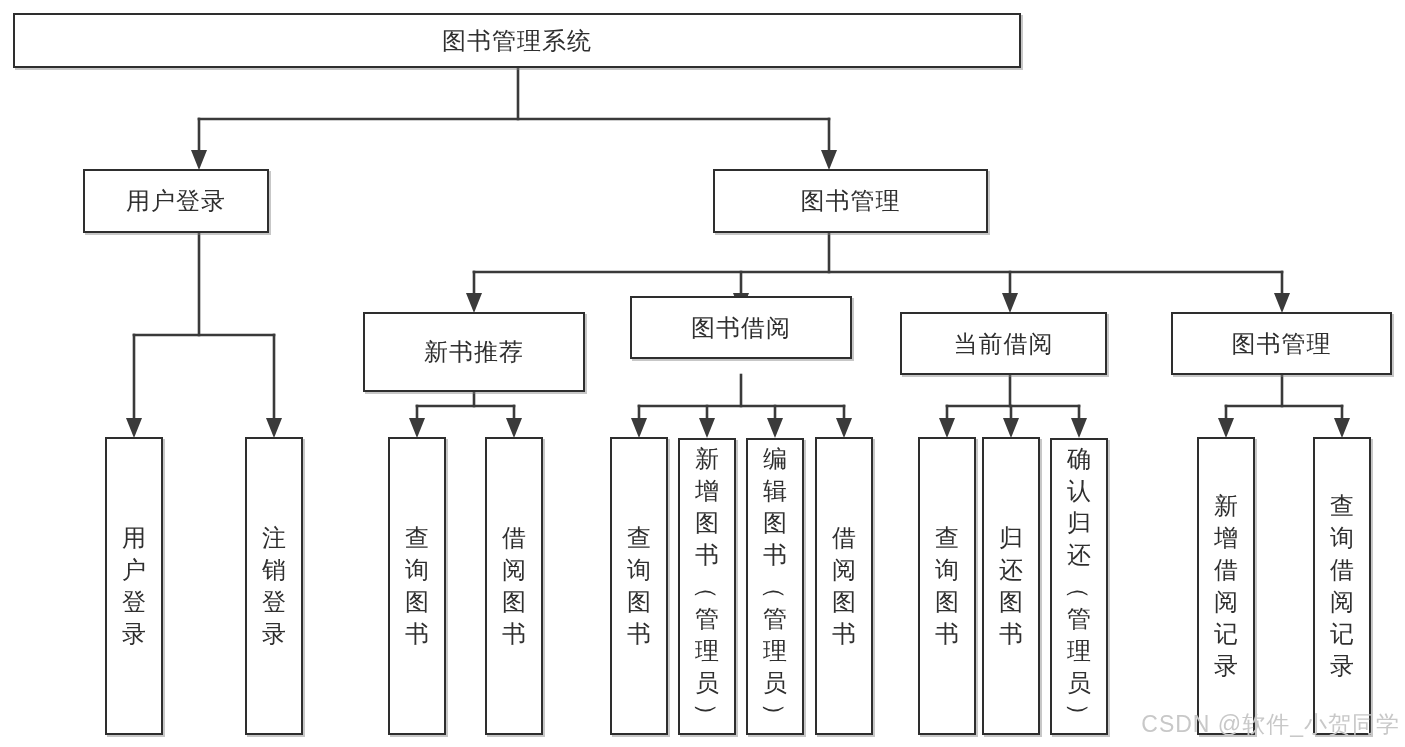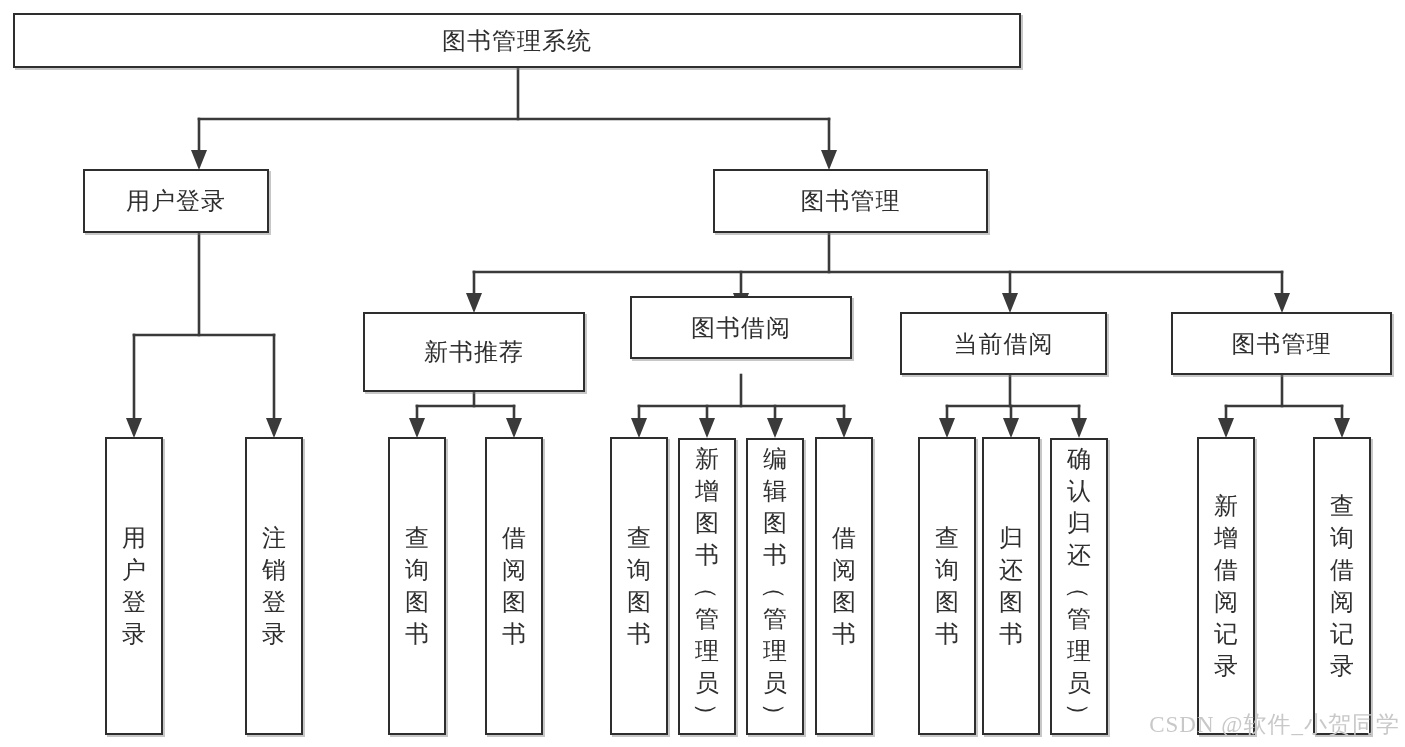--- a/index.html
+++ b/index.html
@@ -21,21 +21,21 @@
     border:2.5px solid var(--border);z-index:2;
     display:flex;align-items:center;justify-content:center;
     box-shadow:2px 2px 0 var(--shadow);
   }
   .box.h{font-size:24px;letter-spacing:1px;white-space:nowrap;}
   .box.v{flex-direction:column;font-size:24px;line-height:1;}
   .box.v span{display:block;margin:4px 0;}
   .box.v span.rot{transform:rotate(90deg);}
   .watermark{
     position:absolute;right:5px;bottom:7px;z-index:3;
-    font-size:23px;color:var(--watermark);letter-spacing:1px;white-space:nowrap;font-family:Liberation Serif, serif;
+    font-size:23px;color:var(--watermark);letter-spacing:1px;white-space:nowrap;
   }
 </style>
 </head>
 <body>
 
 <div class="stage">
 
   <svg class="wires" width="1405" height="747" viewBox="0 0 1405 747" aria-hidden="true">
 
     <line class="cline" x1="518" y1="68" x2="518" y2="119"></line>

